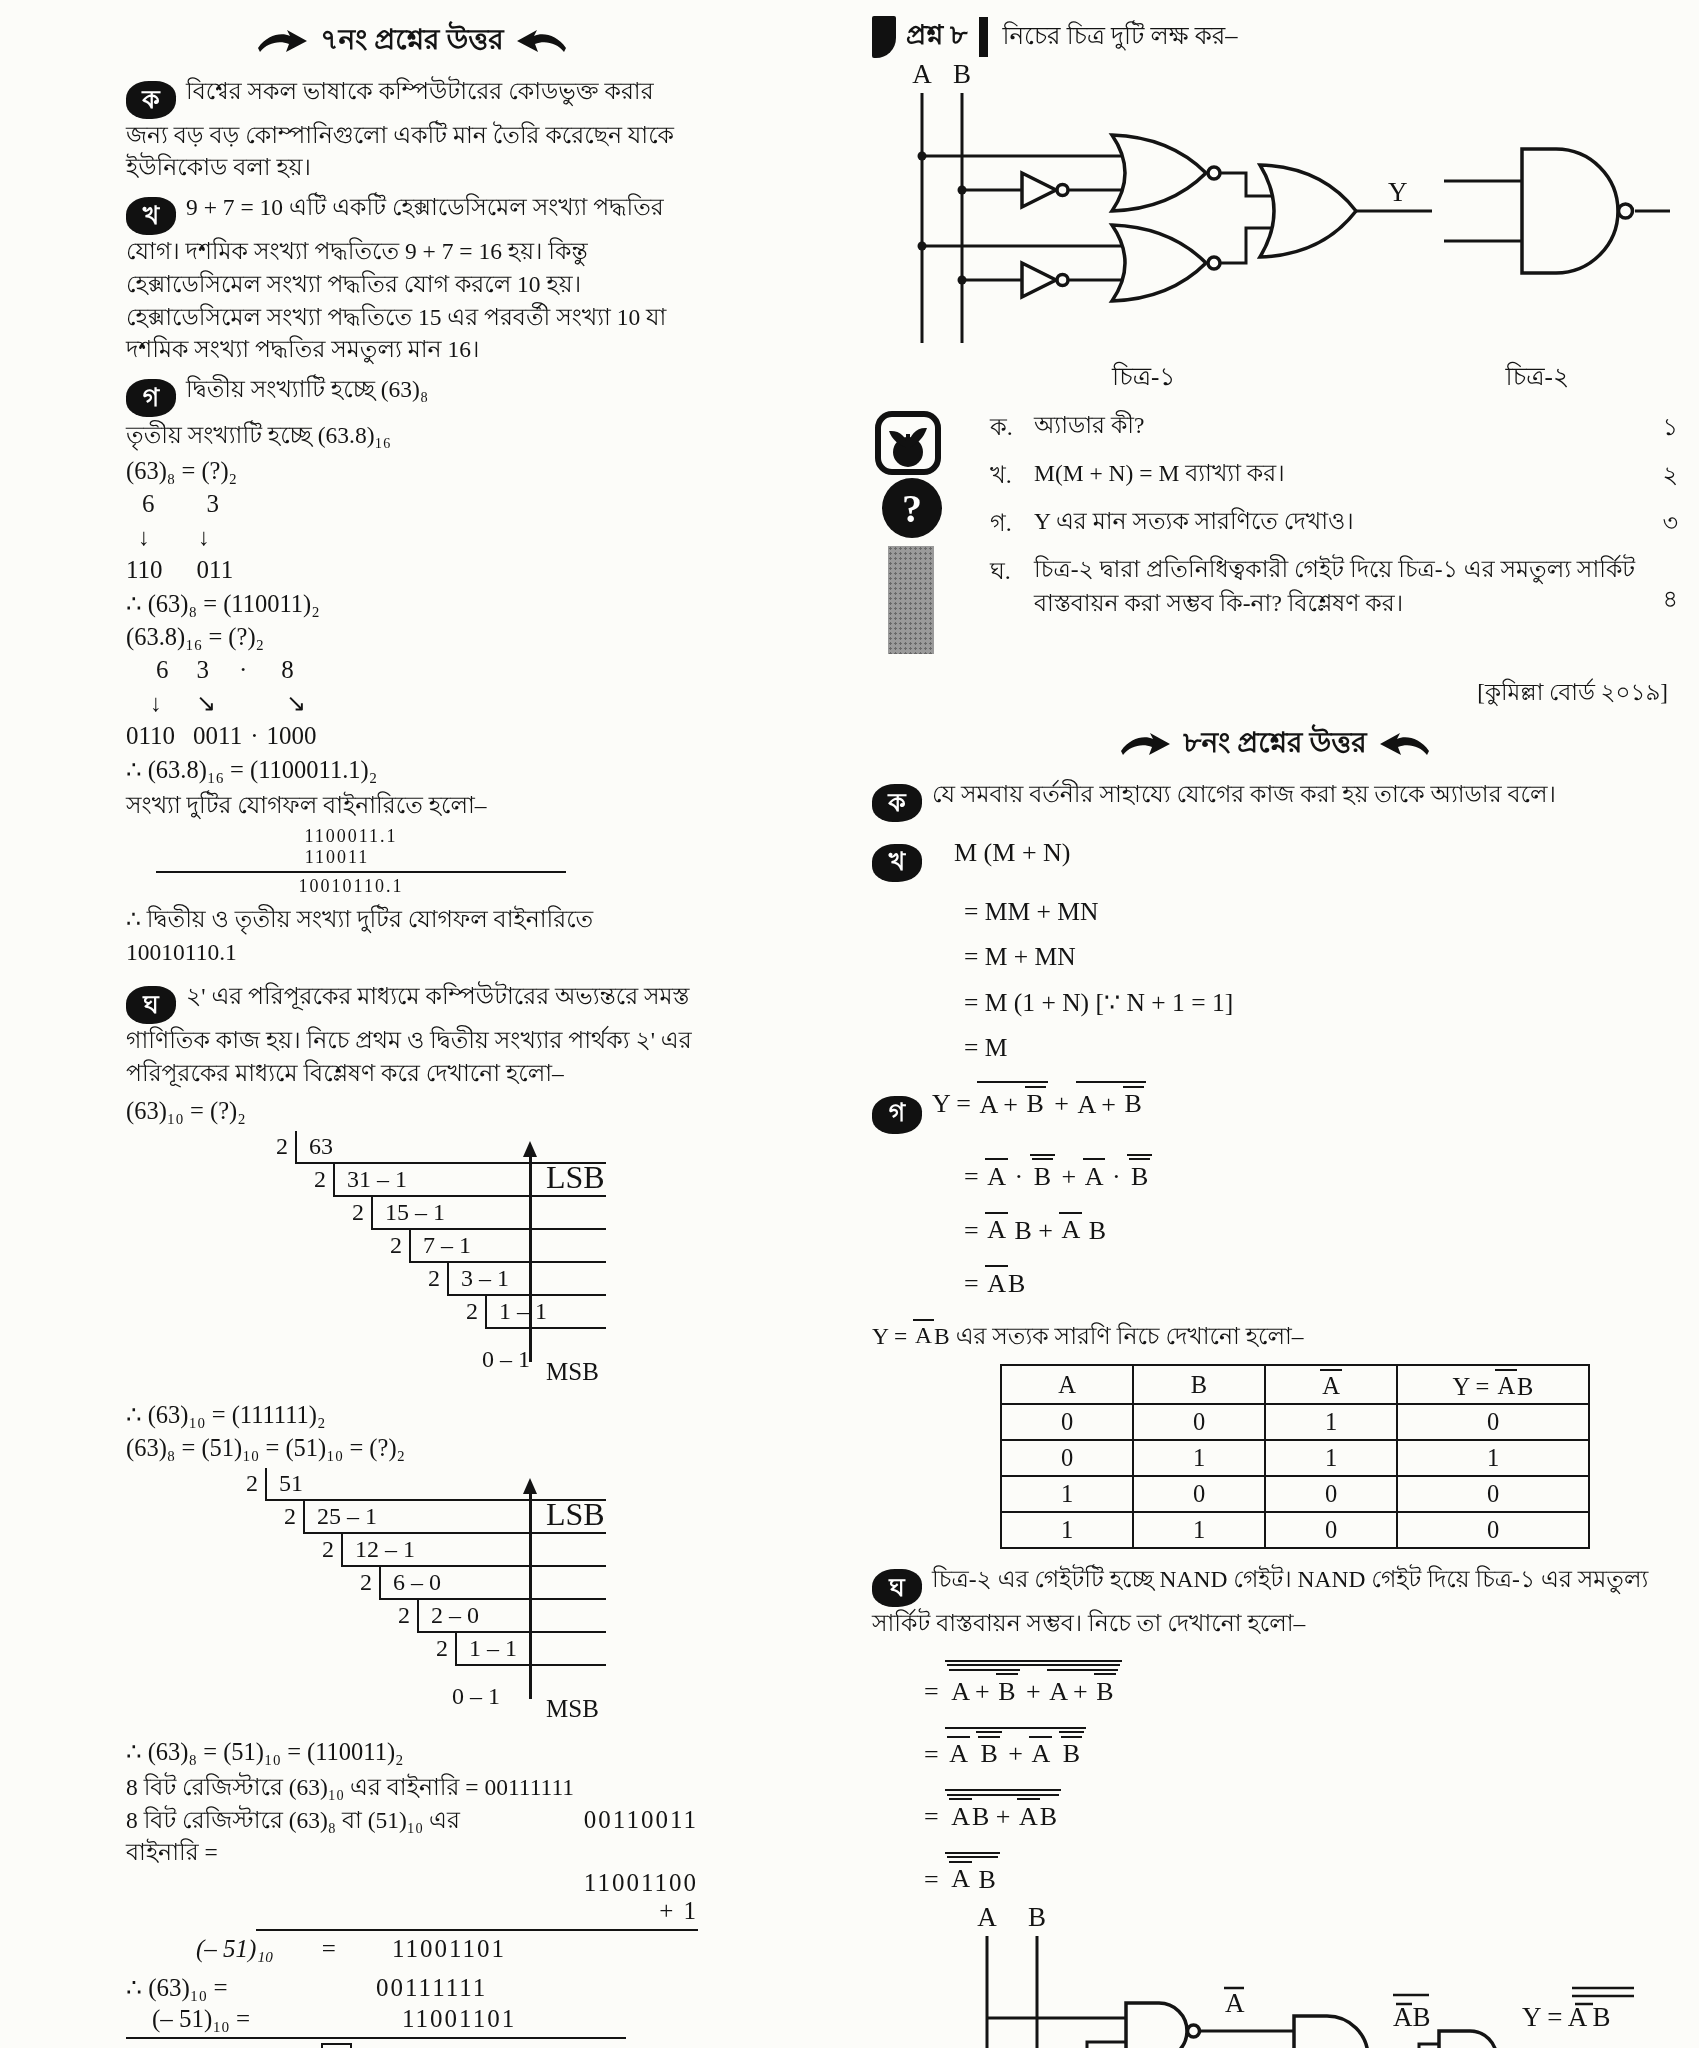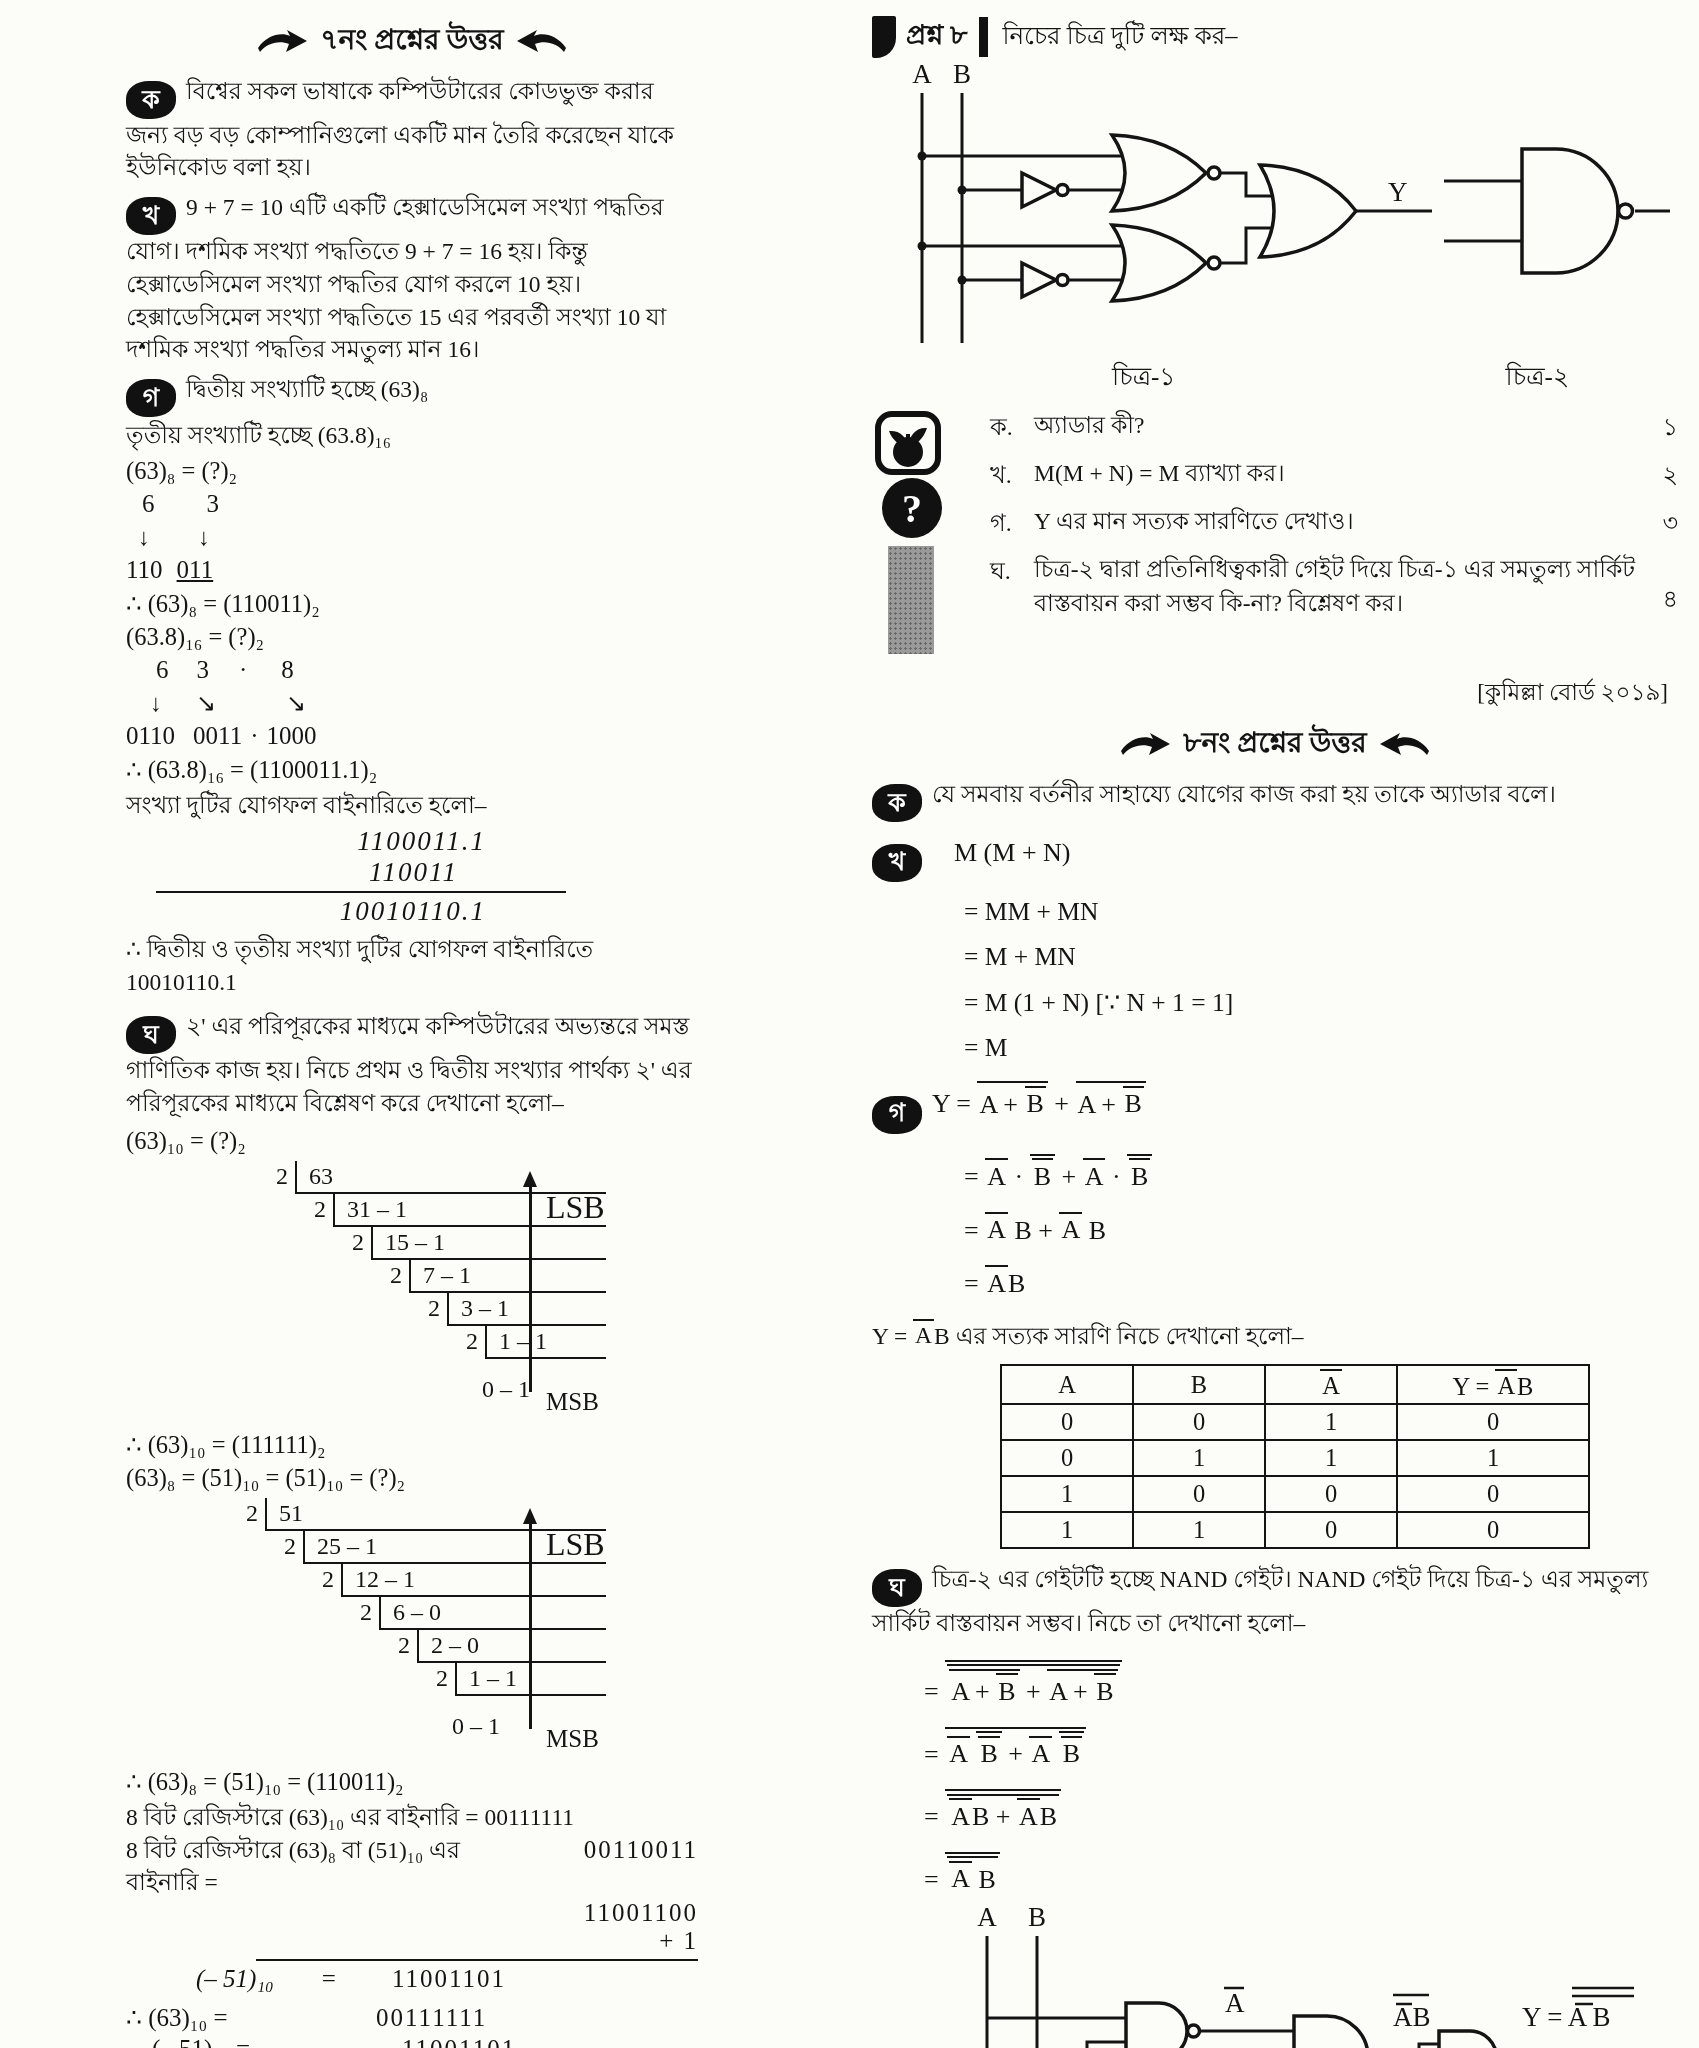--- a/index.html
+++ b/index.html
@@ -14,21 +14,21 @@
   .swoosh svg{display:block;}
   .flip{transform:scaleX(-1);}
   .badge{display:inline-flex;align-items:center;justify-content:center;min-width:42px;height:38px;
          padding:0 4px;background:#111;color:#fff;border-radius:46% 40% 48% 42%;
          font-size:25px;font-weight:700;margin-right:10px;vertical-align:-9px;}
   .m{font-size:24.5px;margin:5px 0;}
   .digits span{display:inline-block;font-size:25px;}
   .arrows span{display:inline-block;font-size:24px;}
   .ov{display:inline-block;border-top:2px solid #141414;padding:2.5px 2px 0;line-height:1.04;}
   .addblk{width:270px;margin:4px 0 6px 90px;}
-  .ar{text-align:right;font-size:27px;letter-spacing:2px;font-style:italic;}
+  .ar{text-align:center;font-size:18px;letter-spacing:2px;}
   .rule{border-top:2.5px solid #141414;margin:3px 0 3px -60px;width:410px;}
   .rule2{border-top:2.5px solid #141414;margin:4px 0;}
   .ladder{position:relative;width:480px;margin:6px 0 10px;}
   .lrow{display:flex;}
   .ld{padding:2px 7px 2px 0;font-size:24px;}
   .lv{flex:1;border-left:2.5px solid #141414;border-bottom:2.5px solid #141414;
       padding:2px 0 2px 12px;font-size:24px;}
   .ltail{padding:17px 0;font-size:24px;}
   .ludir{position:absolute;right:0;top:4px;bottom:4px;width:86px;}
   .ludir .shaft{position:absolute;left:9px;top:20px;bottom:24px;width:2.5px;background:#141414;}
@@ -112,21 +112,21 @@
       </p>
       <div class="bn">তৃতীয় সংখ্যাটি হচ্ছে (63.8)₁₆</div>
       <div class="m">(63)₈ = (?)₂</div>
       <div class="m digits" style="padding-left:16px;">
         <span>6</span><span style="margin-left:52px;">3</span>
       </div>
       <div class="m arrows" style="padding-left:12px;">
         <span>↓</span><span style="margin-left:48px;">↓</span>
       </div>
       <div class="m digits">
-        <span>110</span><span style="margin-left:14px;text-decoration:underline;">011</span>
+        <span>110</span><span style="margin-left:34px;">011</span>
       </div>
       <div class="m">∴ (63)₈ = (110011)₂</div>
       <div class="m">(63.8)₁₆ = (?)₂</div>
       <div class="m digits" style="padding-left:30px;">
         <span>6</span><span style="margin-left:28px;">3</span><span style="margin-left:30px;">·</span><span style="margin-left:34px;">8</span>
       </div>
       <div class="m arrows" style="padding-left:24px;">
         <span>↓</span><span style="margin-left:34px;">↘</span><span style="margin-left:70px;">↘</span>
       </div>
       <div class="m digits">

